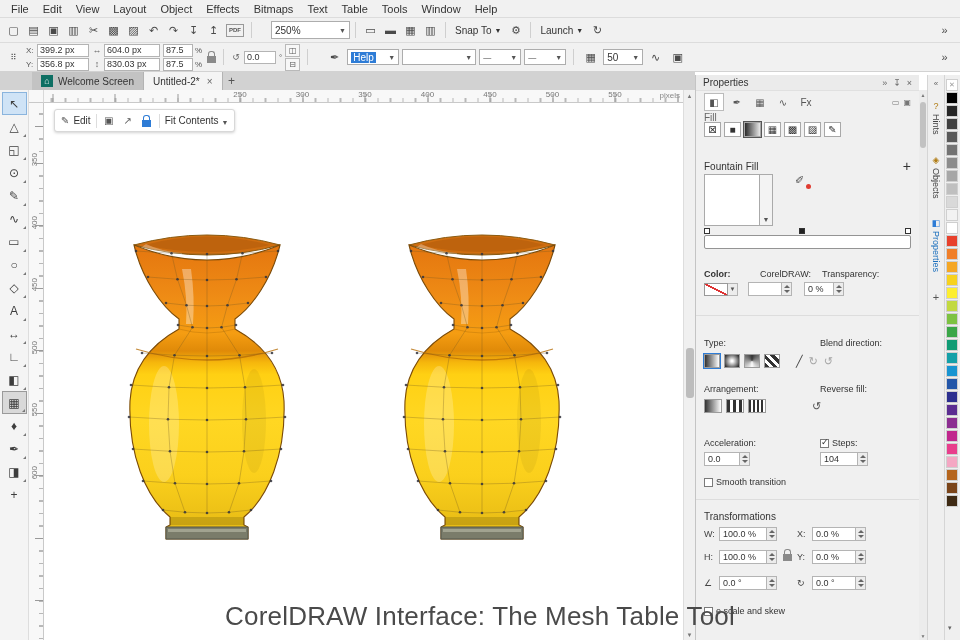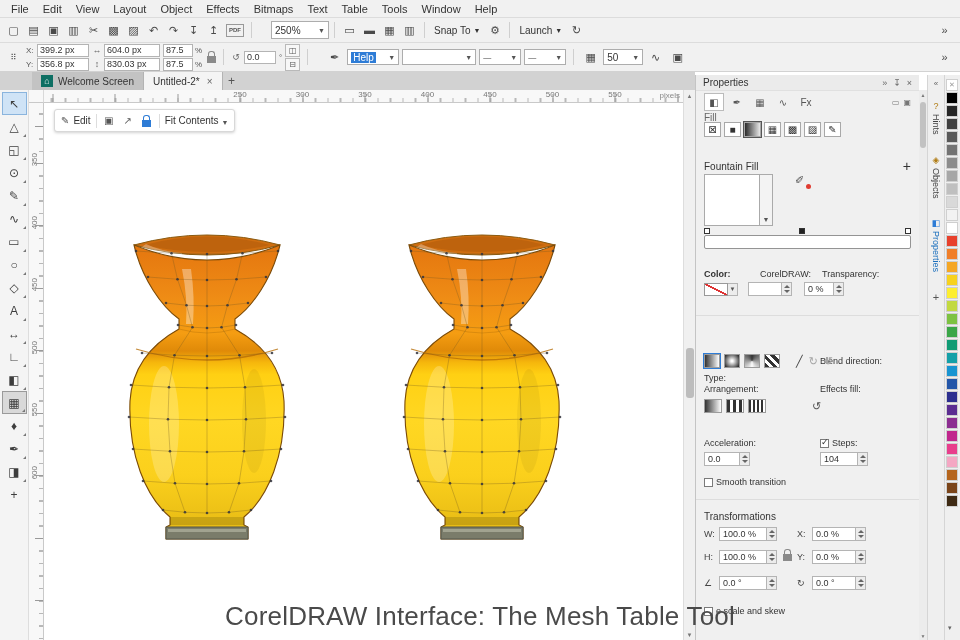--- a/index.html
+++ b/index.html
@@ -176,21 +176,21 @@
       <span class="tbi" data-name="cut-icon">✂</span>
       <span class="tbi" data-name="copy-icon">▩</span>
       <span class="tbi" data-name="paste-icon">▨</span>
       <span class="tbi" data-name="undo-icon">↶</span>
       <span class="tbi" data-name="redo-icon">↷</span>
       <span class="tbi" data-name="import-icon">↧</span>
       <span class="tbi" data-name="export-icon">↥</span>
       <span class="tbi" data-name="pdf-icon">PDF</span>
     </div>
   <span class="sep" data-name="separator"></span>
-  <div class="combo" style="width:58px;margin-left:14px;" data-name="zoom-level-dropdown">
+  <div class="combo" style="width:79px;margin-left:14px;" data-name="zoom-level-dropdown">
     <span data-name="zoom-level-value">250%</span>
       <span class="arr" data-name="chevron-down-icon">▼</span>
   </div>
   <span class="sep" data-name="separator"></span>
   <div id="tb-mid" data-name="toolbar-view-group">
       <span class="tbi" data-name="fullscreen-icon">▭</span>
       <span class="tbi" data-name="rulers-icon">▬</span>
       <span class="tbi" data-name="grid-icon">▦</span>
       <span class="tbi" data-name="guidelines-icon">▥</span>
     </div>
@@ -524,37 +524,37 @@
     <span class="dd9" data-name="node-color-dropdown">▼</span>
     <span class="inp" style="width:34px;margin-left:10px;" data-name="node-position-input"></span>
     <span class="spin" data-name="node-position-stepper"></span>
     <span class="inp" style="width:30px;margin-left:12px;" data-name="node-transparency-input">0 %</span>
     <span class="spin" data-name="node-transparency-stepper"></span>
   </div>
 
   <div class="px pdivider" style="top:240px;" data-name="divider"></div>
 
   <div class="px" style="top:263px;" data-name="type-labels-row">
-    <span style="width:116px;margin-top:35px;" data-name="type-label">Type:</span>
+    <span style="width:116px;" data-name="type-label">Type:</span>
     <span data-name="blend-direction-label">Blend direction:</span>
   </div>
   <div class="px" style="top:279px;" data-name="type-buttons-row">
     <span class="typebtn tb-lin sel" data-name="linear-fountain-button"></span>
     <span class="typebtn tb-ell" data-name="elliptical-fountain-button"></span>
     <span class="typebtn tb-con" data-name="conical-fountain-button"></span>
     <span class="typebtn tb-rec" data-name="rectangular-fountain-button"></span>
     <span style="width:12px;"></span>
     <span class="blendic first" data-name="blend-linear-icon">╱</span>
     <span class="blendic" data-name="blend-clockwise-icon">↻</span>
     <span class="blendic" data-name="blend-counterclockwise-icon">↺</span>
   </div>
 
   <div class="px" style="top:309px;" data-name="arrangement-labels-row">
     <span style="width:116px;" data-name="arrangement-label">Arrangement:</span>
-    <span data-name="reverse-fill-label">Effects fill:</span>
+    <span data-name="reverse-fill-label">Reverse fill:</span>
   </div>
   <div class="px" style="top:324px;" data-name="arrangement-buttons-row">
     <span class="arrbtn ab1" data-name="default-fountain-button"></span>
     <span class="arrbtn ab2" data-name="repeat-mirror-button"></span>
     <span class="arrbtn ab3" data-name="repeat-button"></span>
     <span style="width:42px;"></span>
     <span style="font-size:11px;color:#555;" data-name="reverse-fill-icon">↺</span>
   </div>
 
   <div class="px" style="top:363px;" data-name="acceleration-labels-row">

